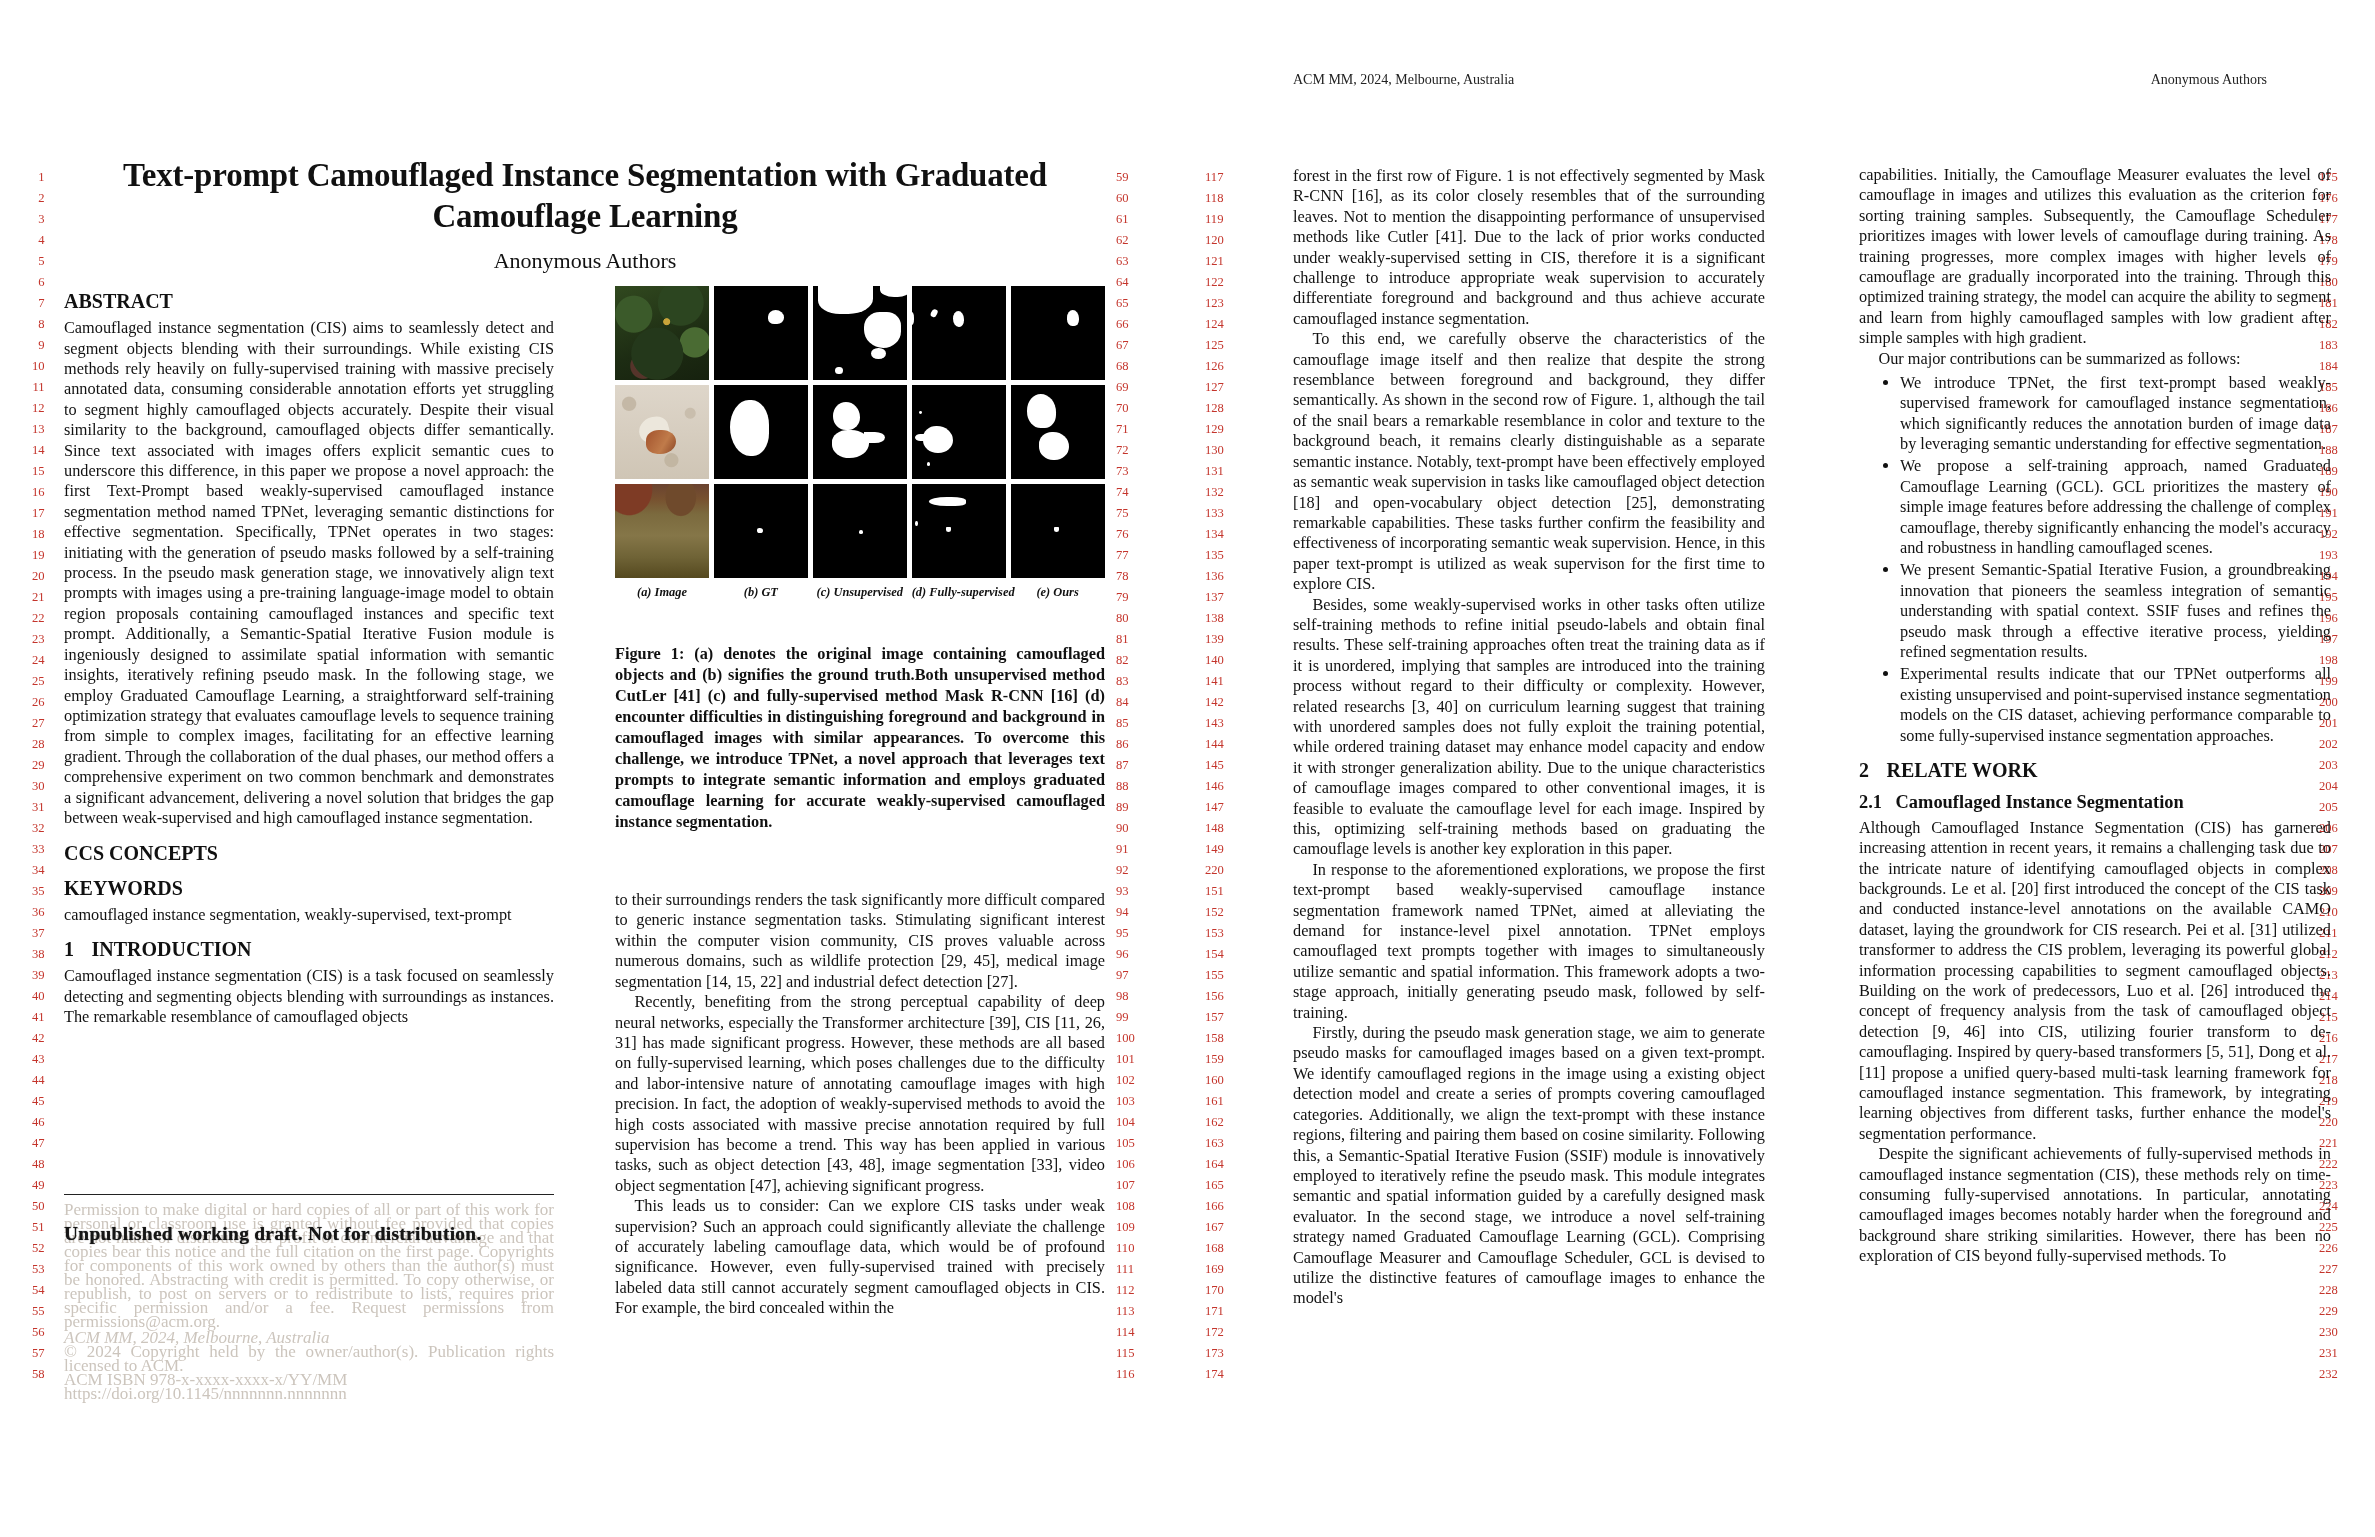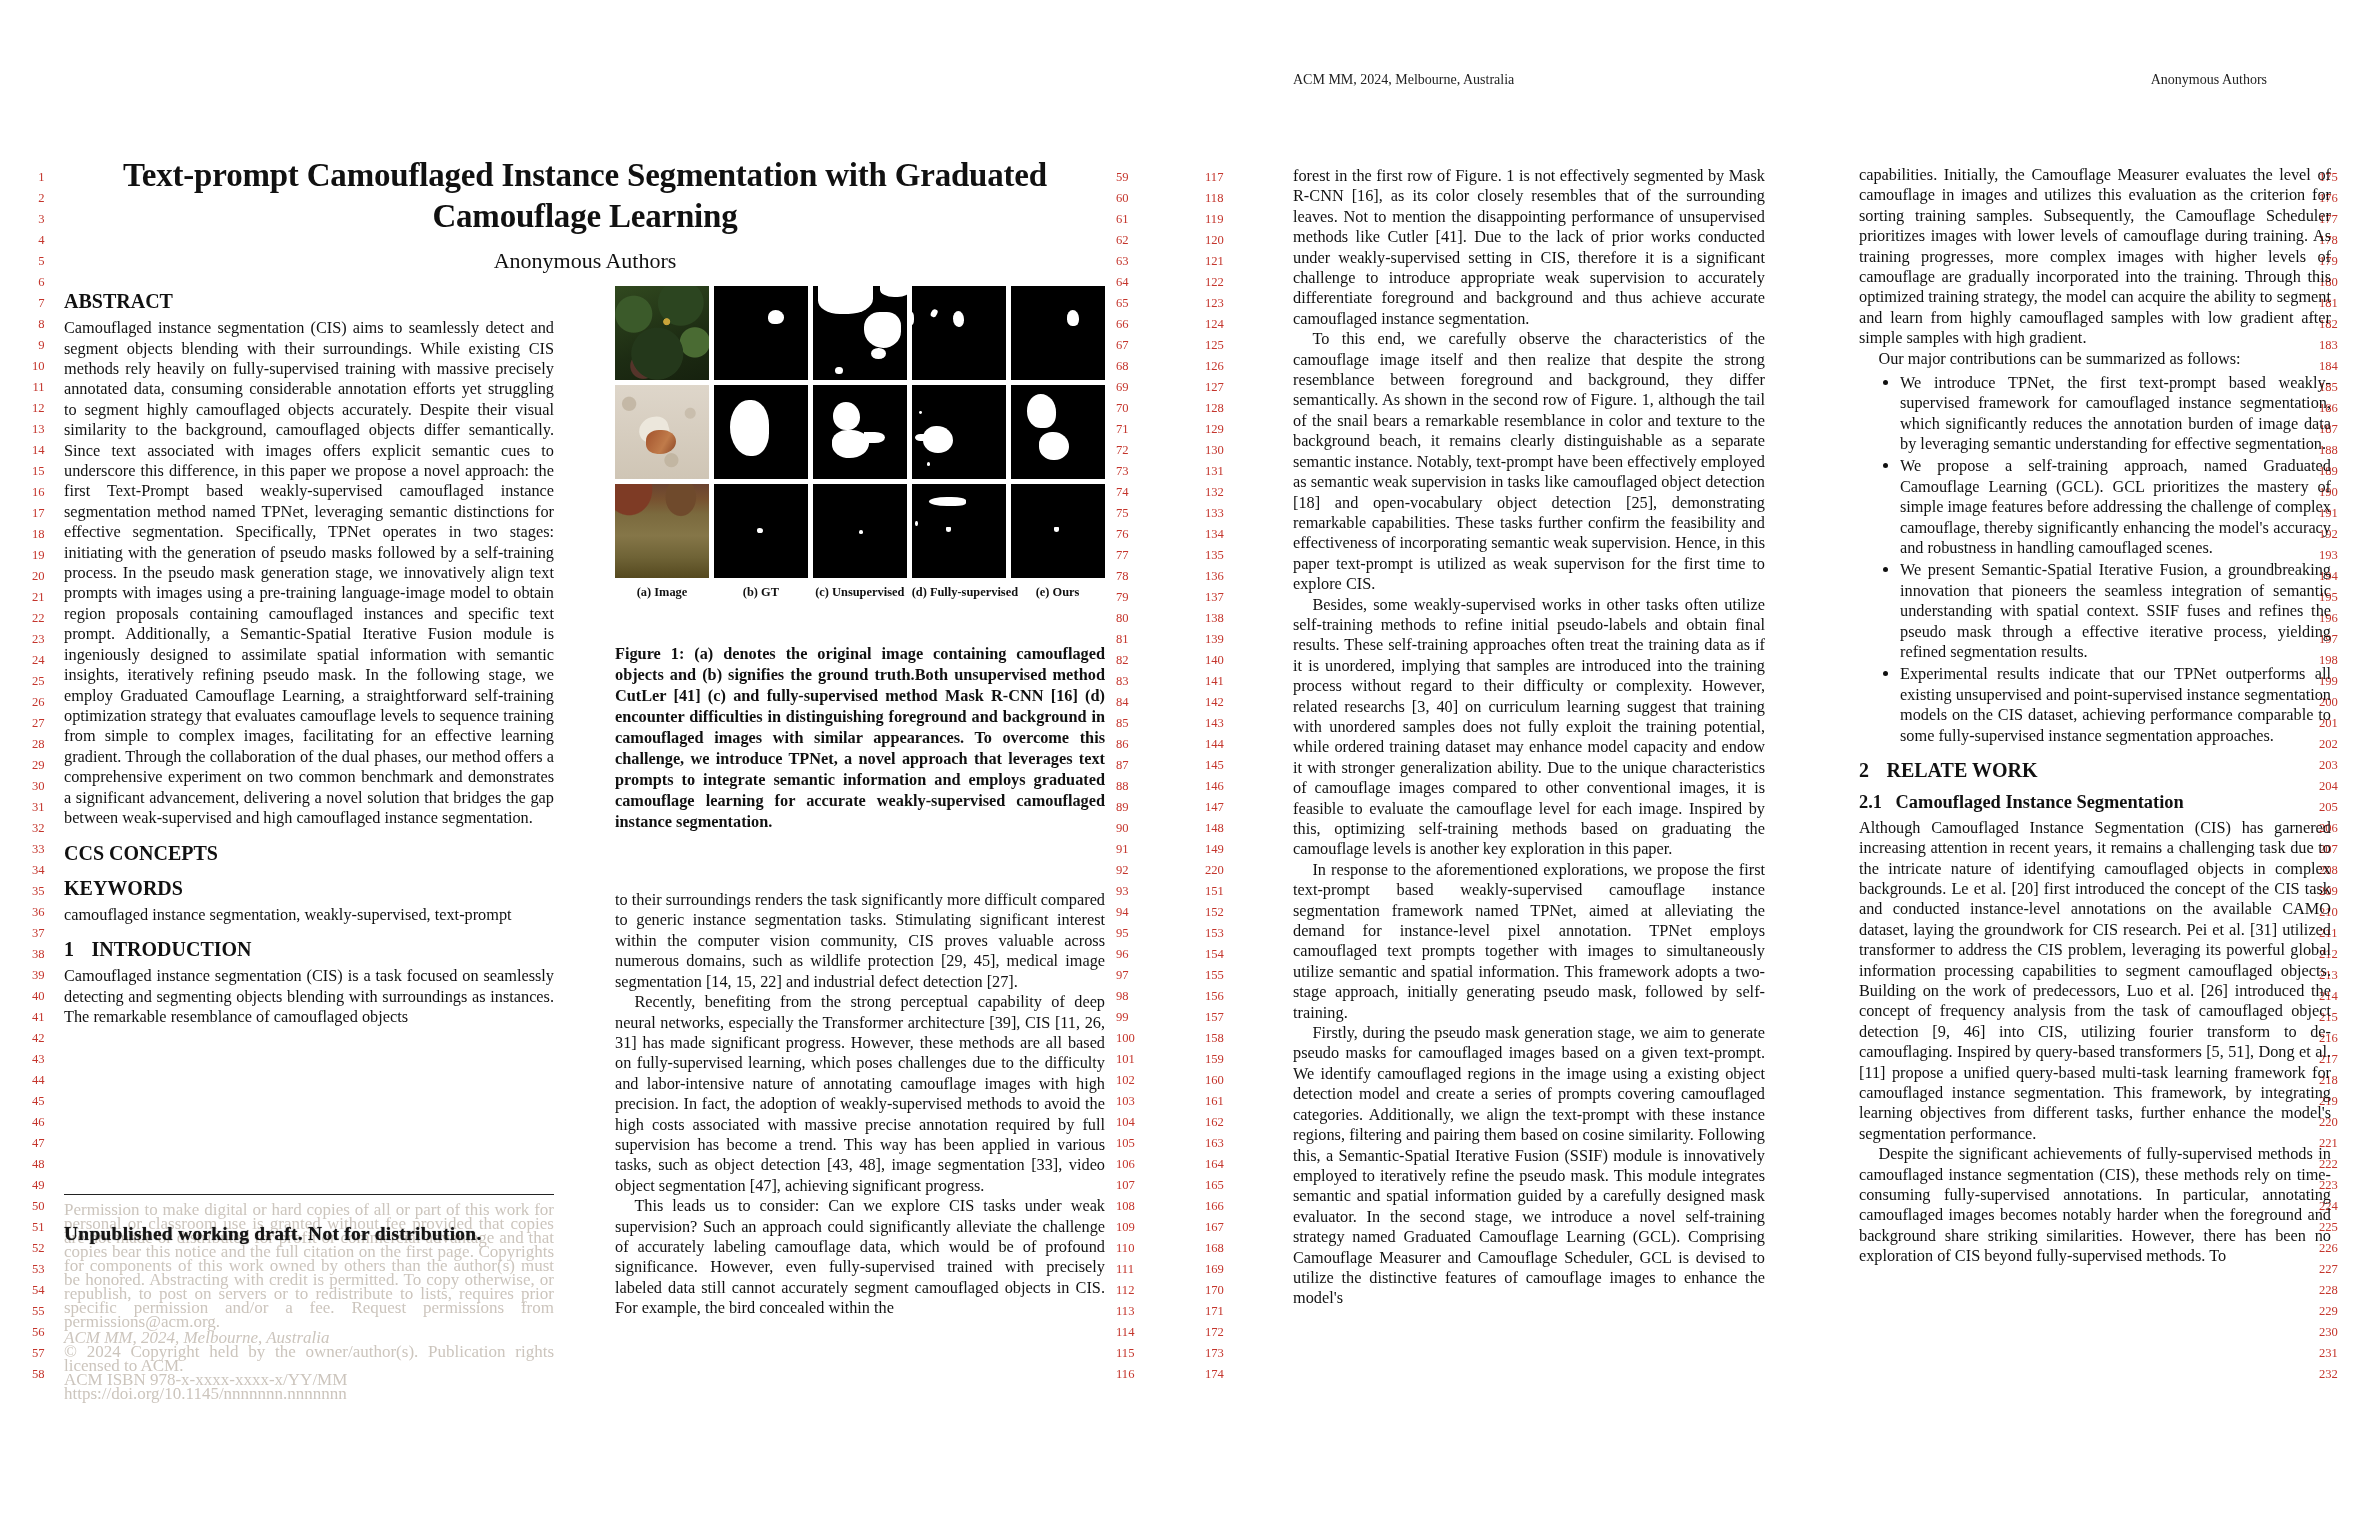--- a/index.html
+++ b/index.html
@@ -47,21 +47,21 @@
   .ccs-line{font-weight:bold;}
   
   ul.contrib{margin:3.9px 0 9.7px 0;padding-left:41px;}
   ul.contrib li{margin:0 0 1.9px 0;}
   
   .figgrid{display:grid;grid-template-columns:repeat(5,94px);grid-auto-rows:94px;gap:4.9px;}
   .cell{position:relative;overflow:hidden;}
   .mask{background:#000;}
   .mask i{position:absolute;background:#fff;display:block;}
   .figlabels{display:grid;grid-template-columns:repeat(5,94px);gap:4.9px;margin-top:3.9px;}
-  .figlabels span{font-weight:bold;font-size:12.4px;text-align:center;white-space:nowrap;overflow:visible;}
+  .figlabels span{font-weight:bold;font-size:12.4px;text-align:center;white-space:nowrap;overflow:visible;font-style:italic;}
   .figcap{margin-top:41px;font-weight:bold;font-size:16.3px;line-height:21px;text-align:justify;}
   .col2-body{margin-top:58px;}
   
   .imgA1{background:
     radial-gradient(circle at 55% 38%, #c9a43a 0 4%, rgba(0,0,0,0) 5%),
     radial-gradient(circle at 20% 30%, #3b5a2a 0 18%, rgba(0,0,0,0) 19%),
     radial-gradient(circle at 70% 18%, #2c4520 0 22%, rgba(0,0,0,0) 23%),
     radial-gradient(circle at 45% 72%, #24381b 0 30%, rgba(0,0,0,0) 31%),
     radial-gradient(circle at 85% 60%, #4a6b33 0 15%, rgba(0,0,0,0) 16%),
     radial-gradient(circle at 30% 85%, #55342a 0 12%, rgba(0,0,0,0) 13%),

